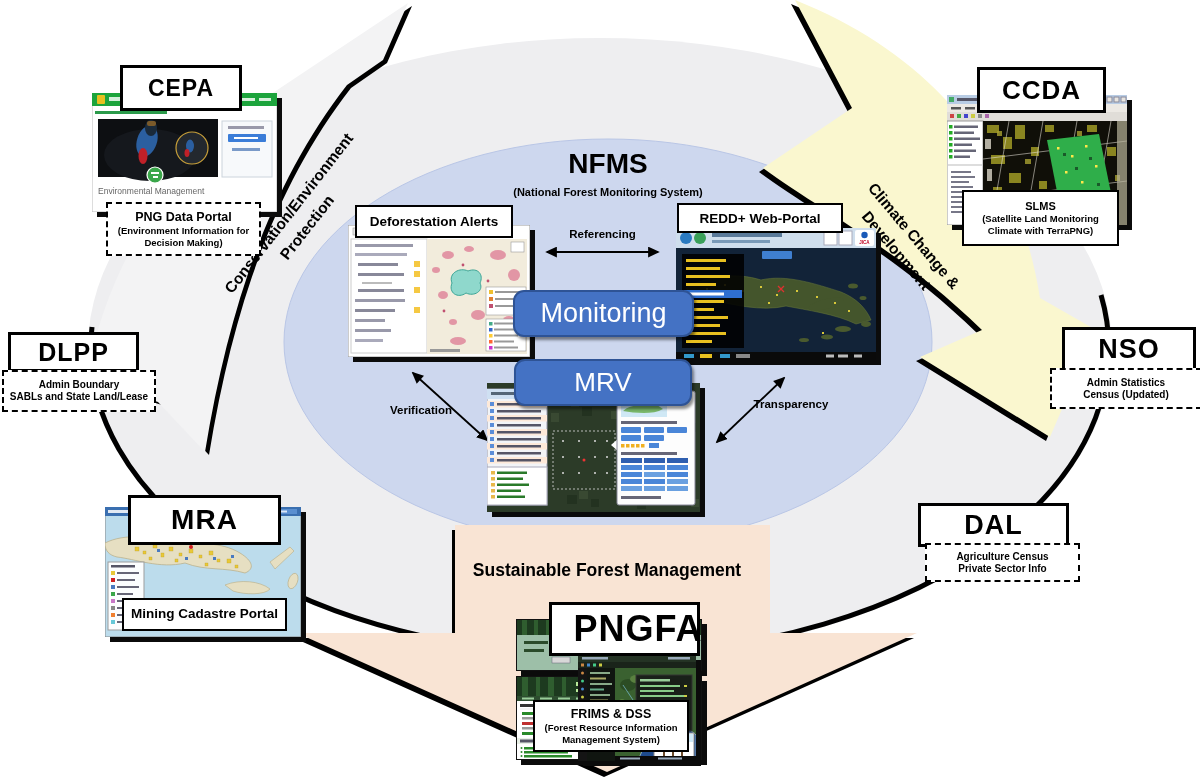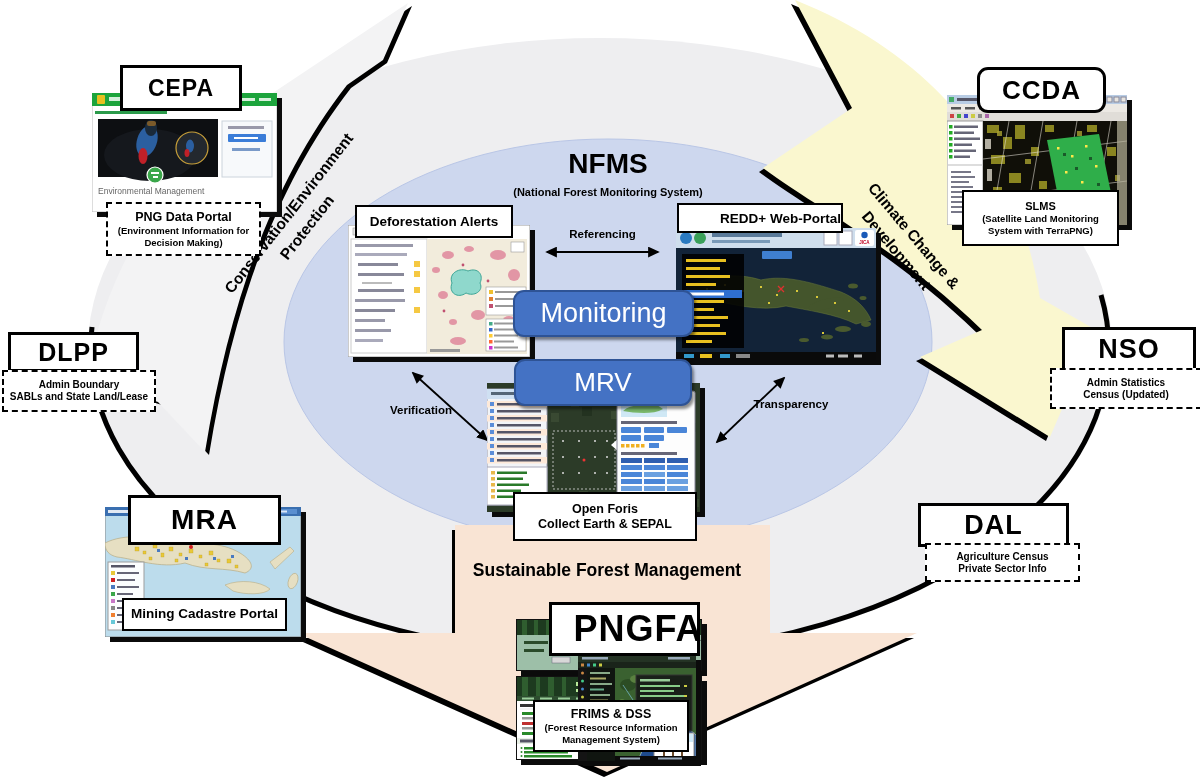--- a/index.html
+++ b/index.html
@@ -746,44 +746,40 @@
         <rect x="103" y="96" width="2" height="5" fill="#6b4a2a"></rect>
     </g>
     <rect x="37" y="101" width="81" height="5" fill="#0a0a0a"></rect>
       <rect x="42" y="102.5" width="20" height="2" fill="#9ab"></rect>
       <rect x="80" y="102.5" width="24" height="2" fill="#9ab"></rect>
   </svg>
 
   <div class="caption-box" style="left:355px;top:205px;width:154px;height:29px;">
     <span>Deforestation Alerts</span>
   </div>
-  <div class="caption-box" style="left:677px;top:203px;width:162px;height:26px;justify-content:flex-end;">
+  <div class="caption-box" style="left:677px;top:203px;width:162px;height:26px;">
     <span>REDD+ Web-Portal</span>
   </div>
 
   <div class="core-badge" style="left:513px;top:290px;width:177px;height:43px;font-size:27px;">
     <span>Monitoring</span>
   </div>
   <div class="core-badge" style="left:514px;top:359px;width:174px;height:43px;font-size:26px;text-align:center;">
     <span>MRV</span>
   </div>
 
   <div class="link-label" style="left:545px;top:228px;width:115px;">Referencing</div>
   <div class="link-label" style="left:370px;top:404px;width:102px;">Verification</div>
   <div class="link-label" style="left:737px;top:398px;width:108px;">Transparency</div>
 
-  <div class="note-box solidb" style="left:513px;top:492px;width:180px;height:45px;">
-    <span class="l1big">Open Foris</span>
-    <span class="l1big">Collect Earth &amp; SEPAL</span>
-  </div>
 
   <div class="agency-box" style="left:120px;top:65px;width:116px;height:40px;font-size:23px;">
     <span>CEPA</span>
   </div>
-  <div class="agency-box" style="left:977px;top:67px;width:123px;height:40px;font-size:26px;border-radius:11px;">
+  <div class="agency-box" style="left:977px;top:67px;width:123px;height:40px;font-size:26px;">
     <span>CCDA</span>
   </div>
   <div class="agency-box" style="left:8px;top:332px;width:125px;height:34px;font-size:25px;">
     <span>DLPP</span>
   </div>
   <div class="agency-box" style="left:128px;top:495px;width:147px;height:44px;font-size:28px;">
     <span>MRA</span>
   </div>
   <div class="agency-box" style="left:1062px;top:327px;width:128px;height:38px;font-size:27px;">
     <span>NSO</span>
@@ -797,21 +793,21 @@
 
   <div class="note-box dashed" style="left:106px;top:202px;width:151px;height:50px;">
     <span class="l1big">PNG Data Portal</span>
     <span>(Environment Information for</span>
     <span>Decision Making)</span>
   </div>
 
   <div class="note-box solidb" style="left:962px;top:190px;width:153px;height:52px;">
     <span class="l1mid">SLMS</span>
     <span>(Satellite Land Monitoring</span>
-    <span>System with TerraPNG)</span>
+    <span>Climate with TerraPNG)</span>
   </div>
 
   <div class="note-box dashed" style="left:2px;top:370px;width:150px;height:38px;font-size:10px;">
     <span>Admin Boundary</span>
     <span>SABLs and State Land/Lease</span>
   </div>
 
   <div class="note-box dashed" style="left:1050px;top:368px;width:148px;height:37px;font-size:10px;">
     <span>Admin Statistics</span>
     <span>Census (Updated)</span>

